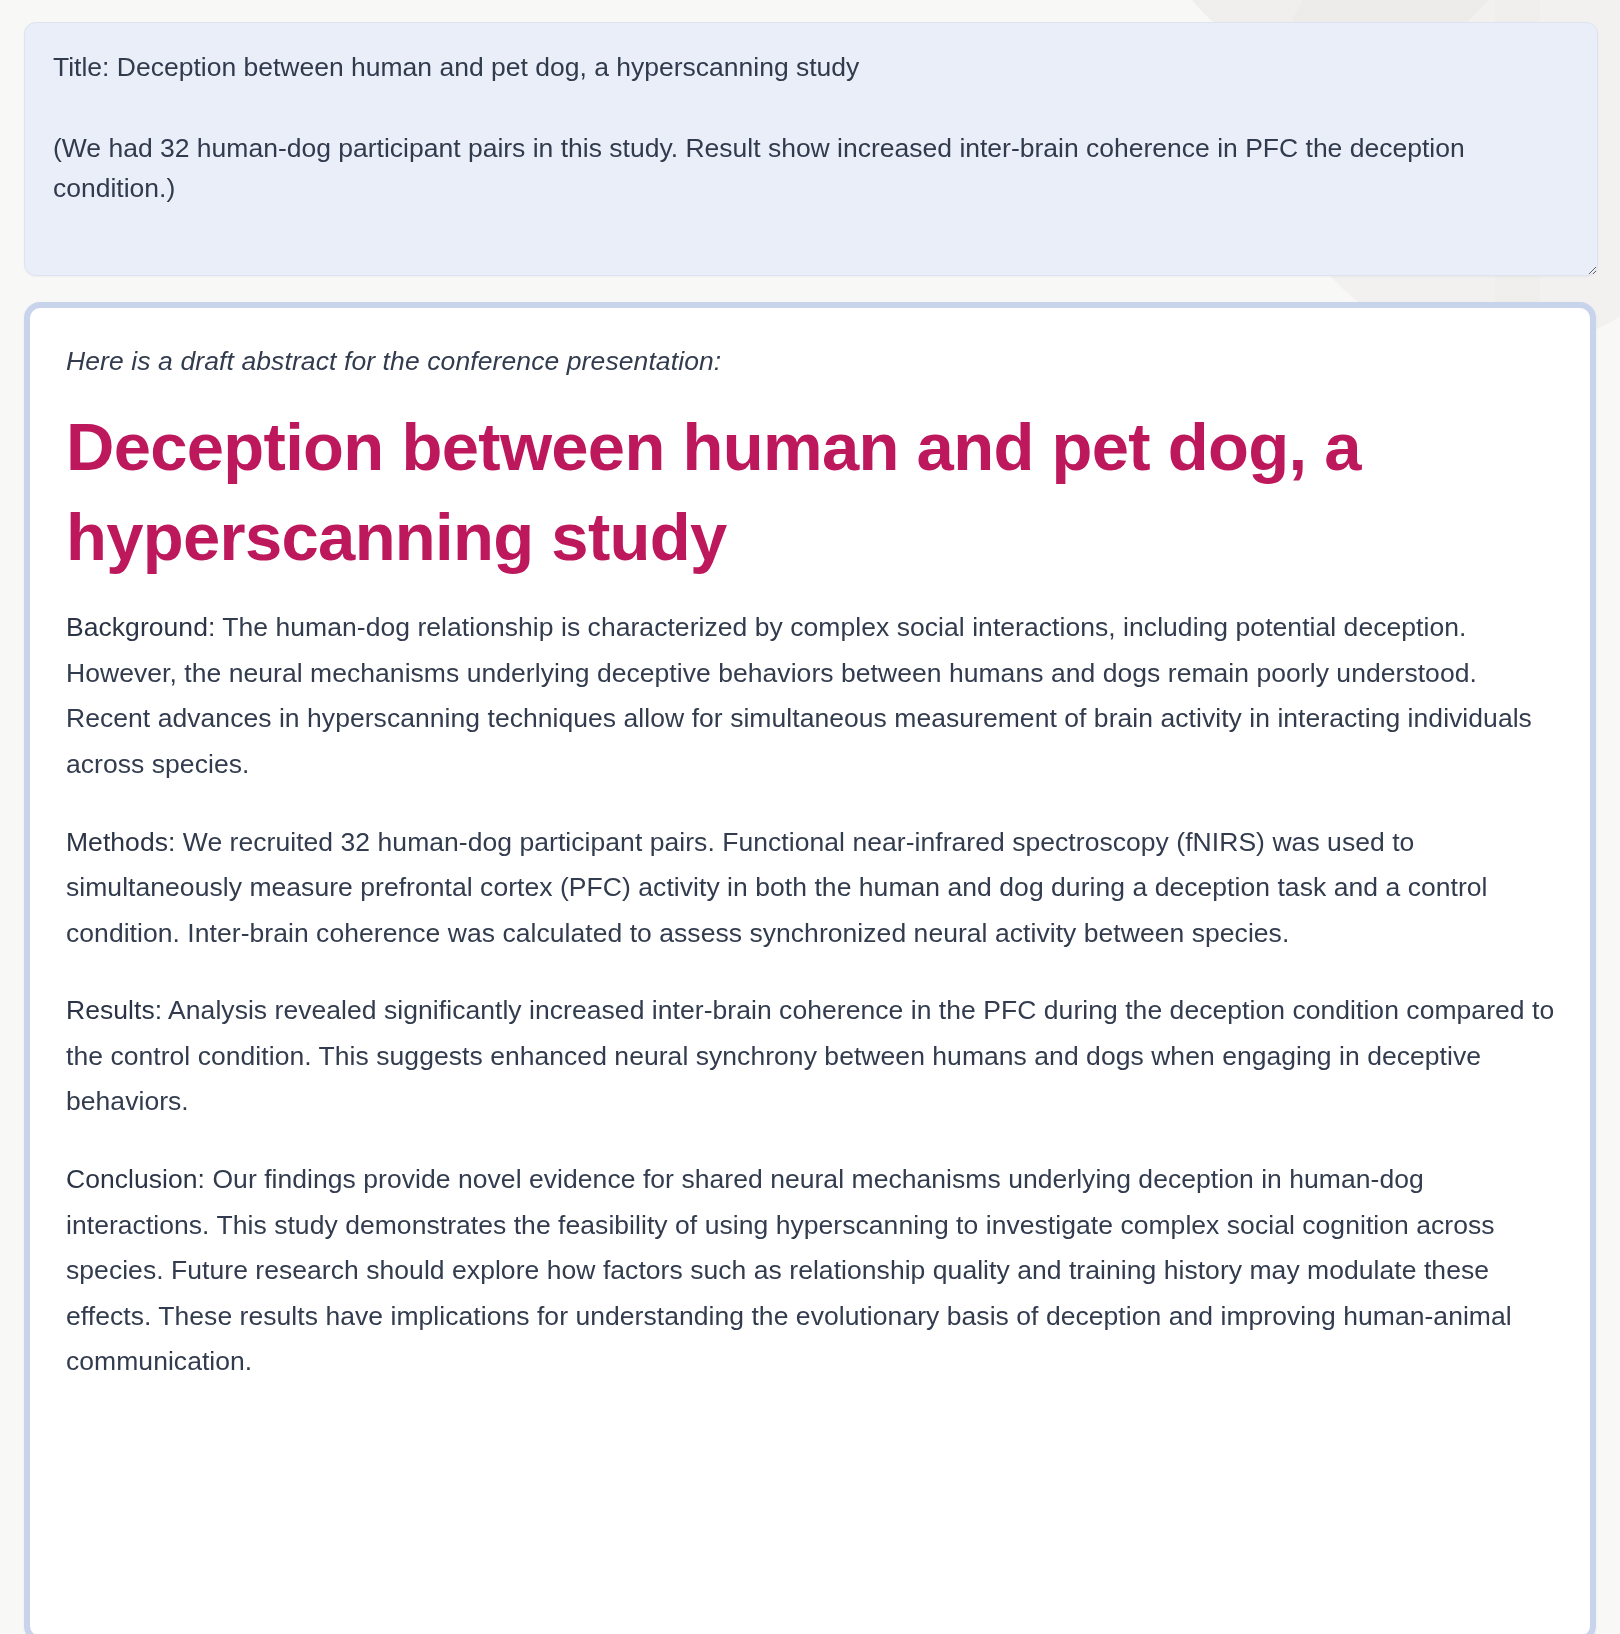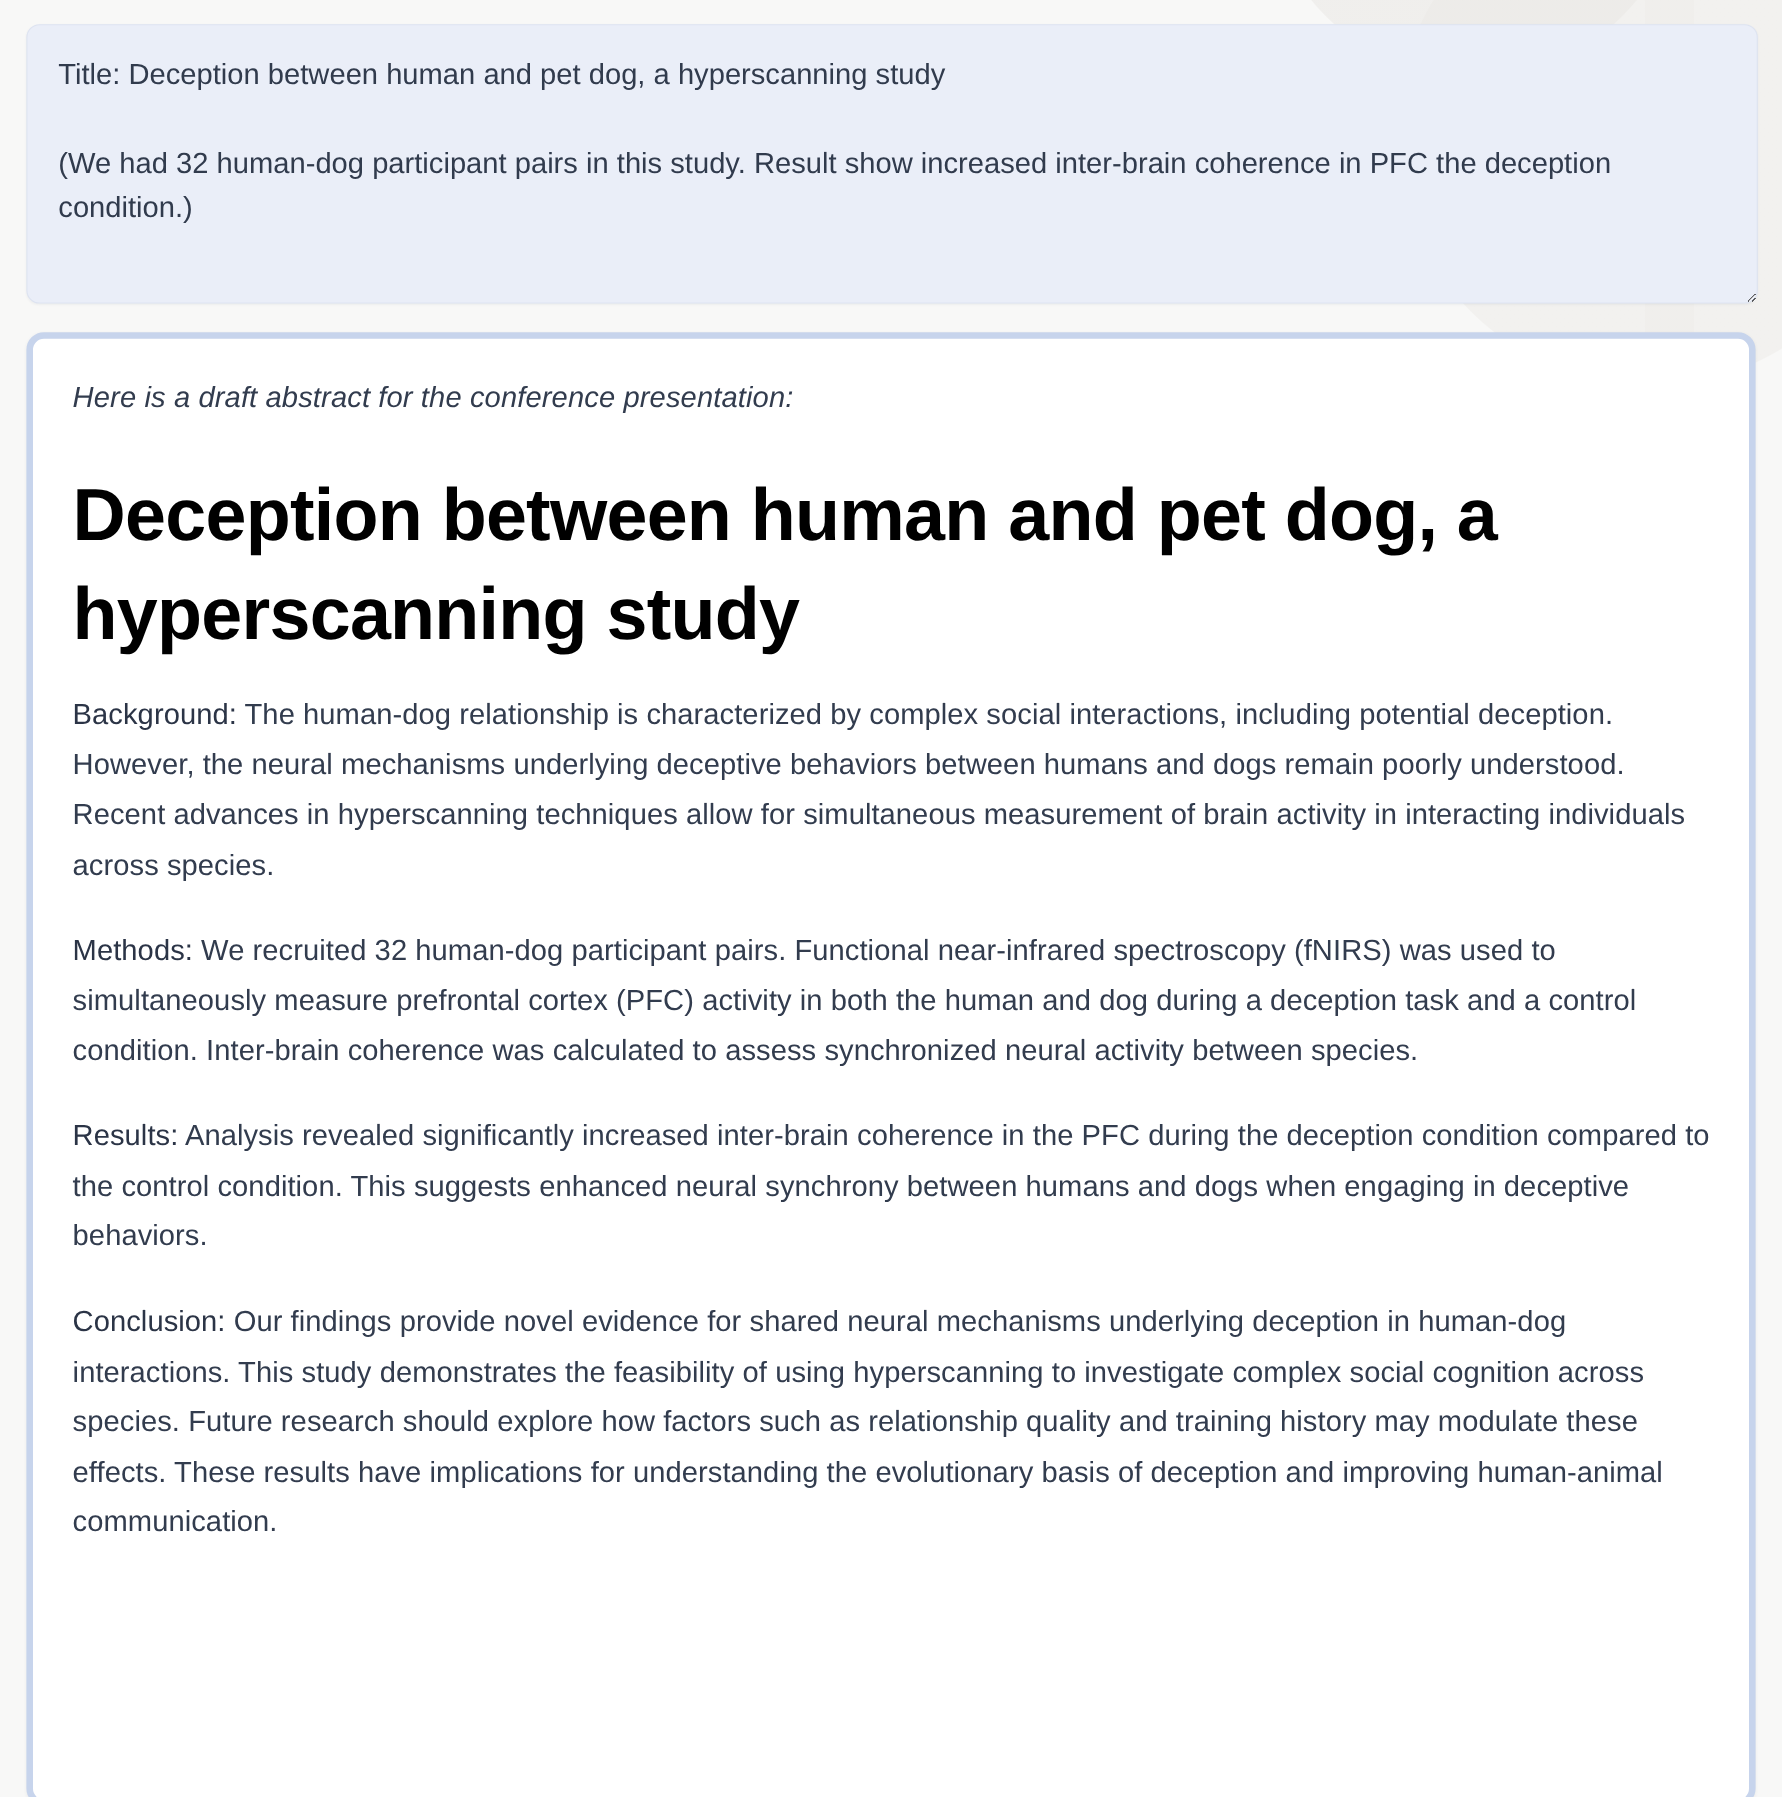--- a/index.html
+++ b/index.html
@@ -68,22 +68,22 @@
     color: #323c4e;
     margin: 6px 0 0 6px;
     letter-spacing: 0.1px;
     font-style: italic;
   }
 
   .abstract-title {
     font-size: 67px;
     line-height: 1.34;
     font-weight: 600;
-    color: #000000;
-    margin: 42px 0 24px 6px;
+    color: #be185d;
+    margin: 20px 0 24px 6px;
     letter-spacing: -0.7px;
     max-width: 1450px;
   }
 
   .para {
     font-size: 26.5px;
     line-height: 1.72;
     color: #323c4e;
     margin: 0 0 32px 6px;
     max-width: 1495px;

